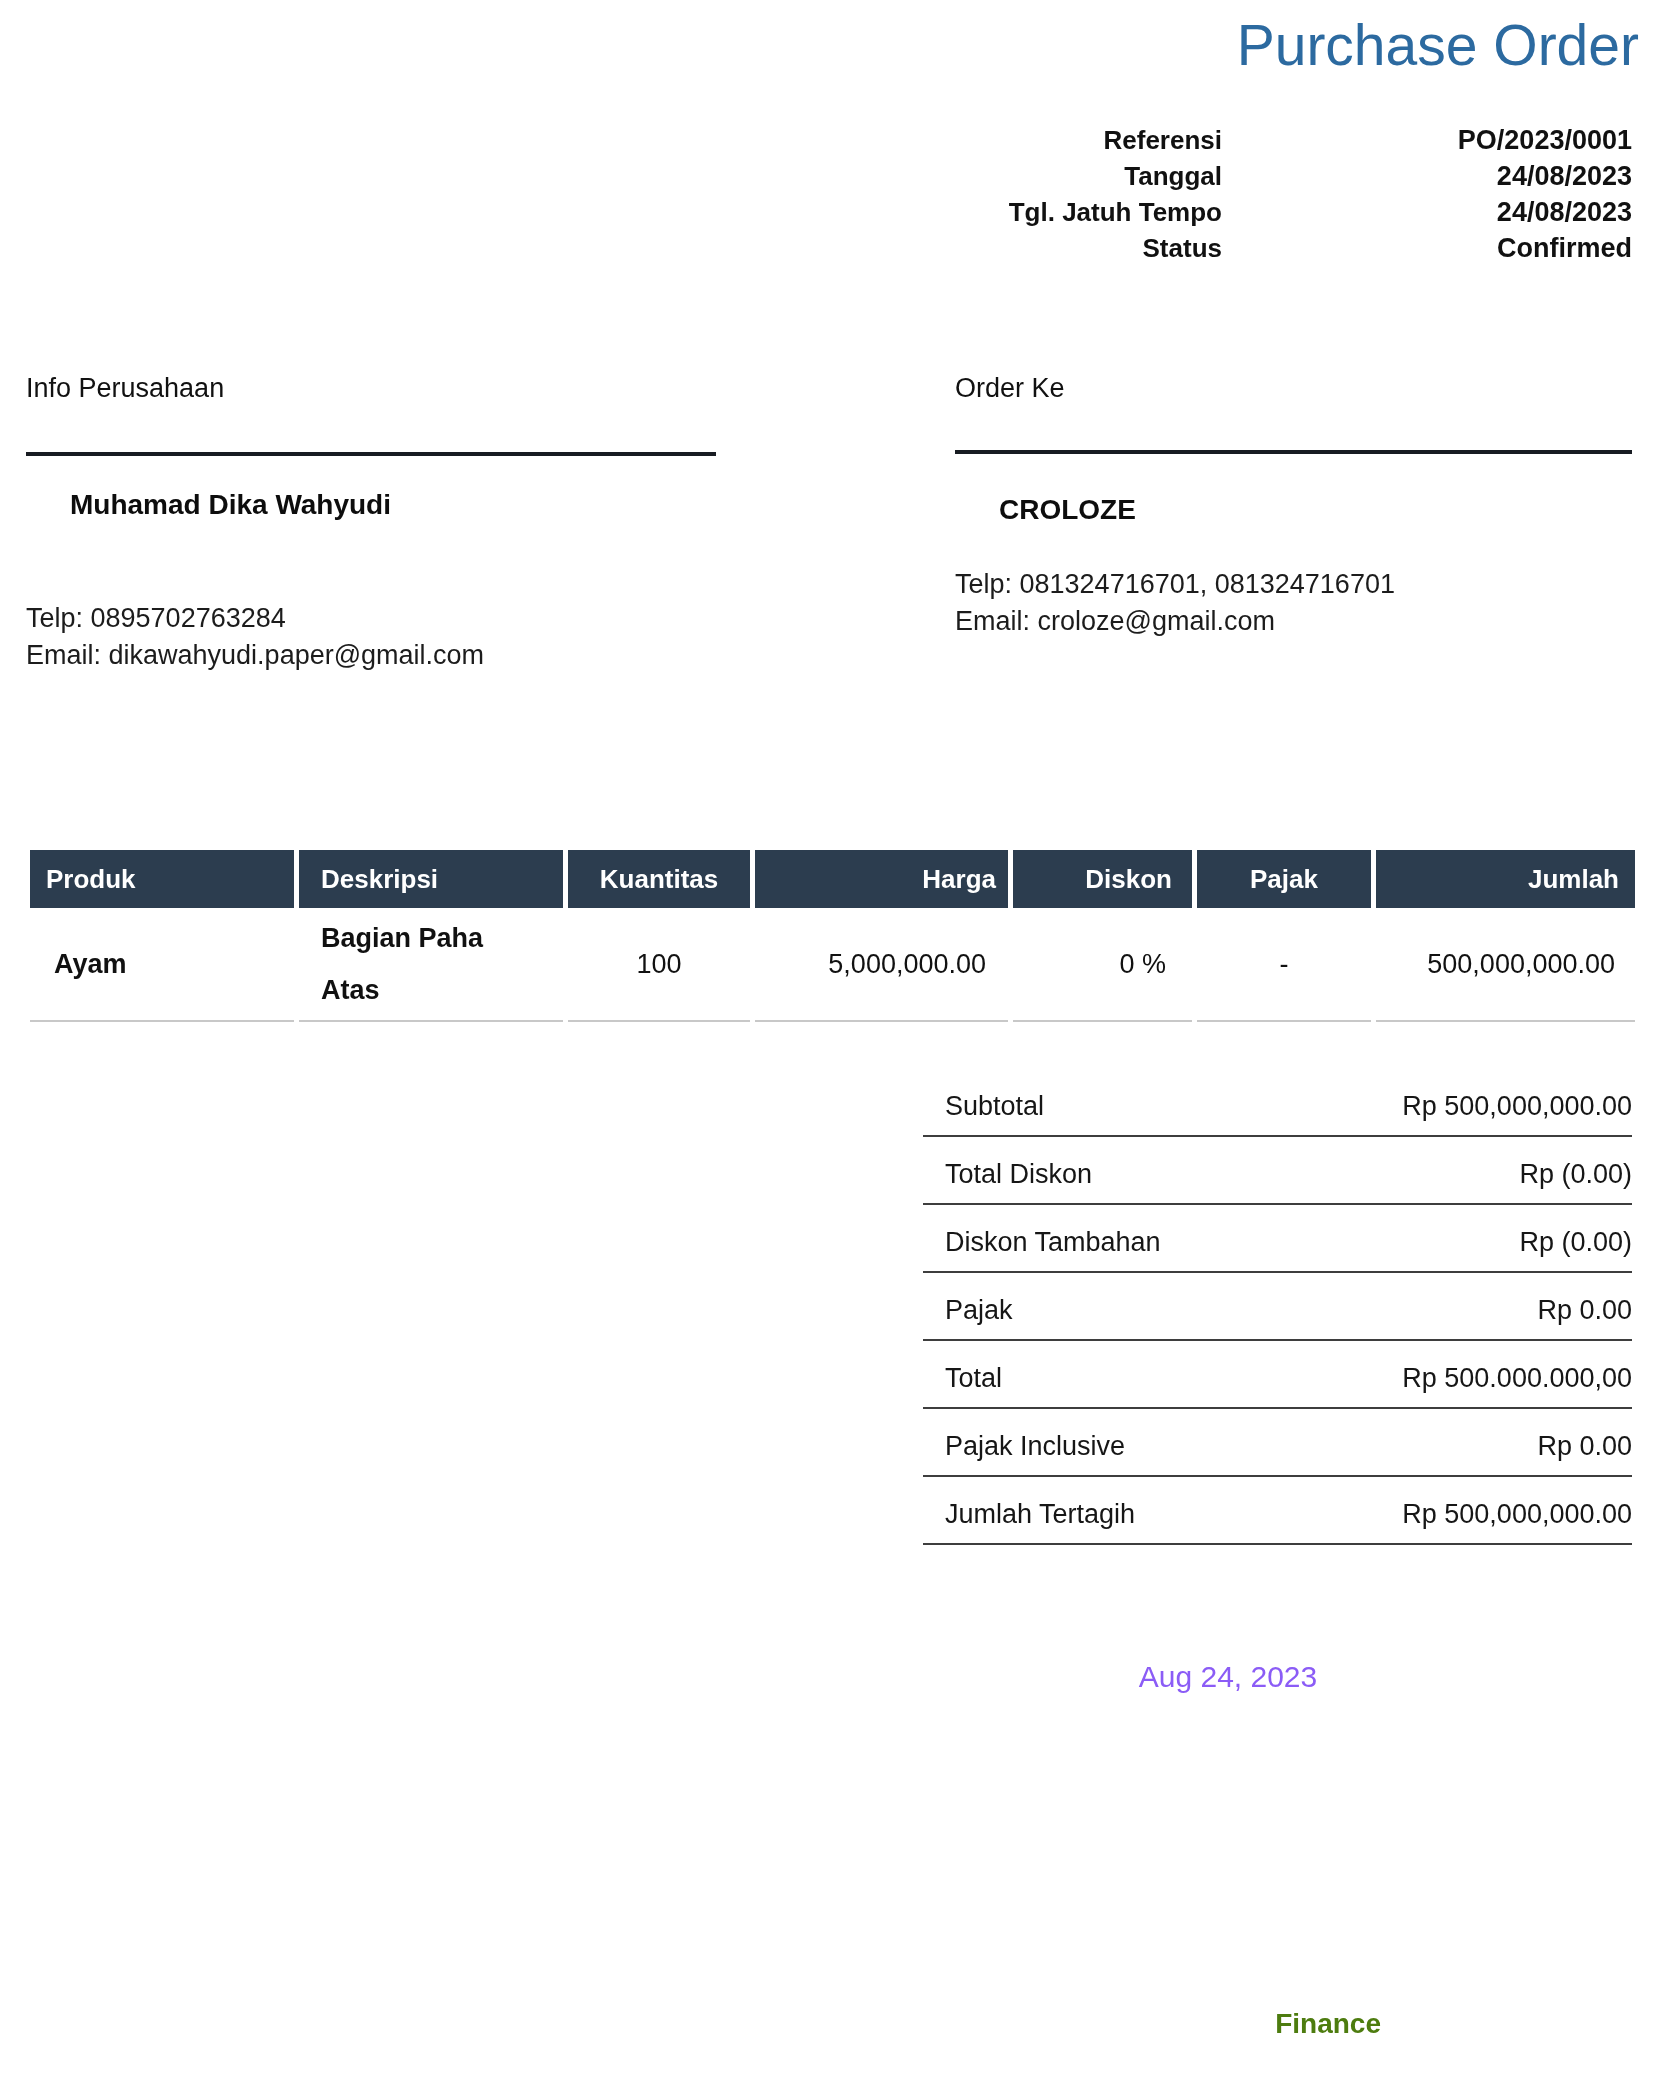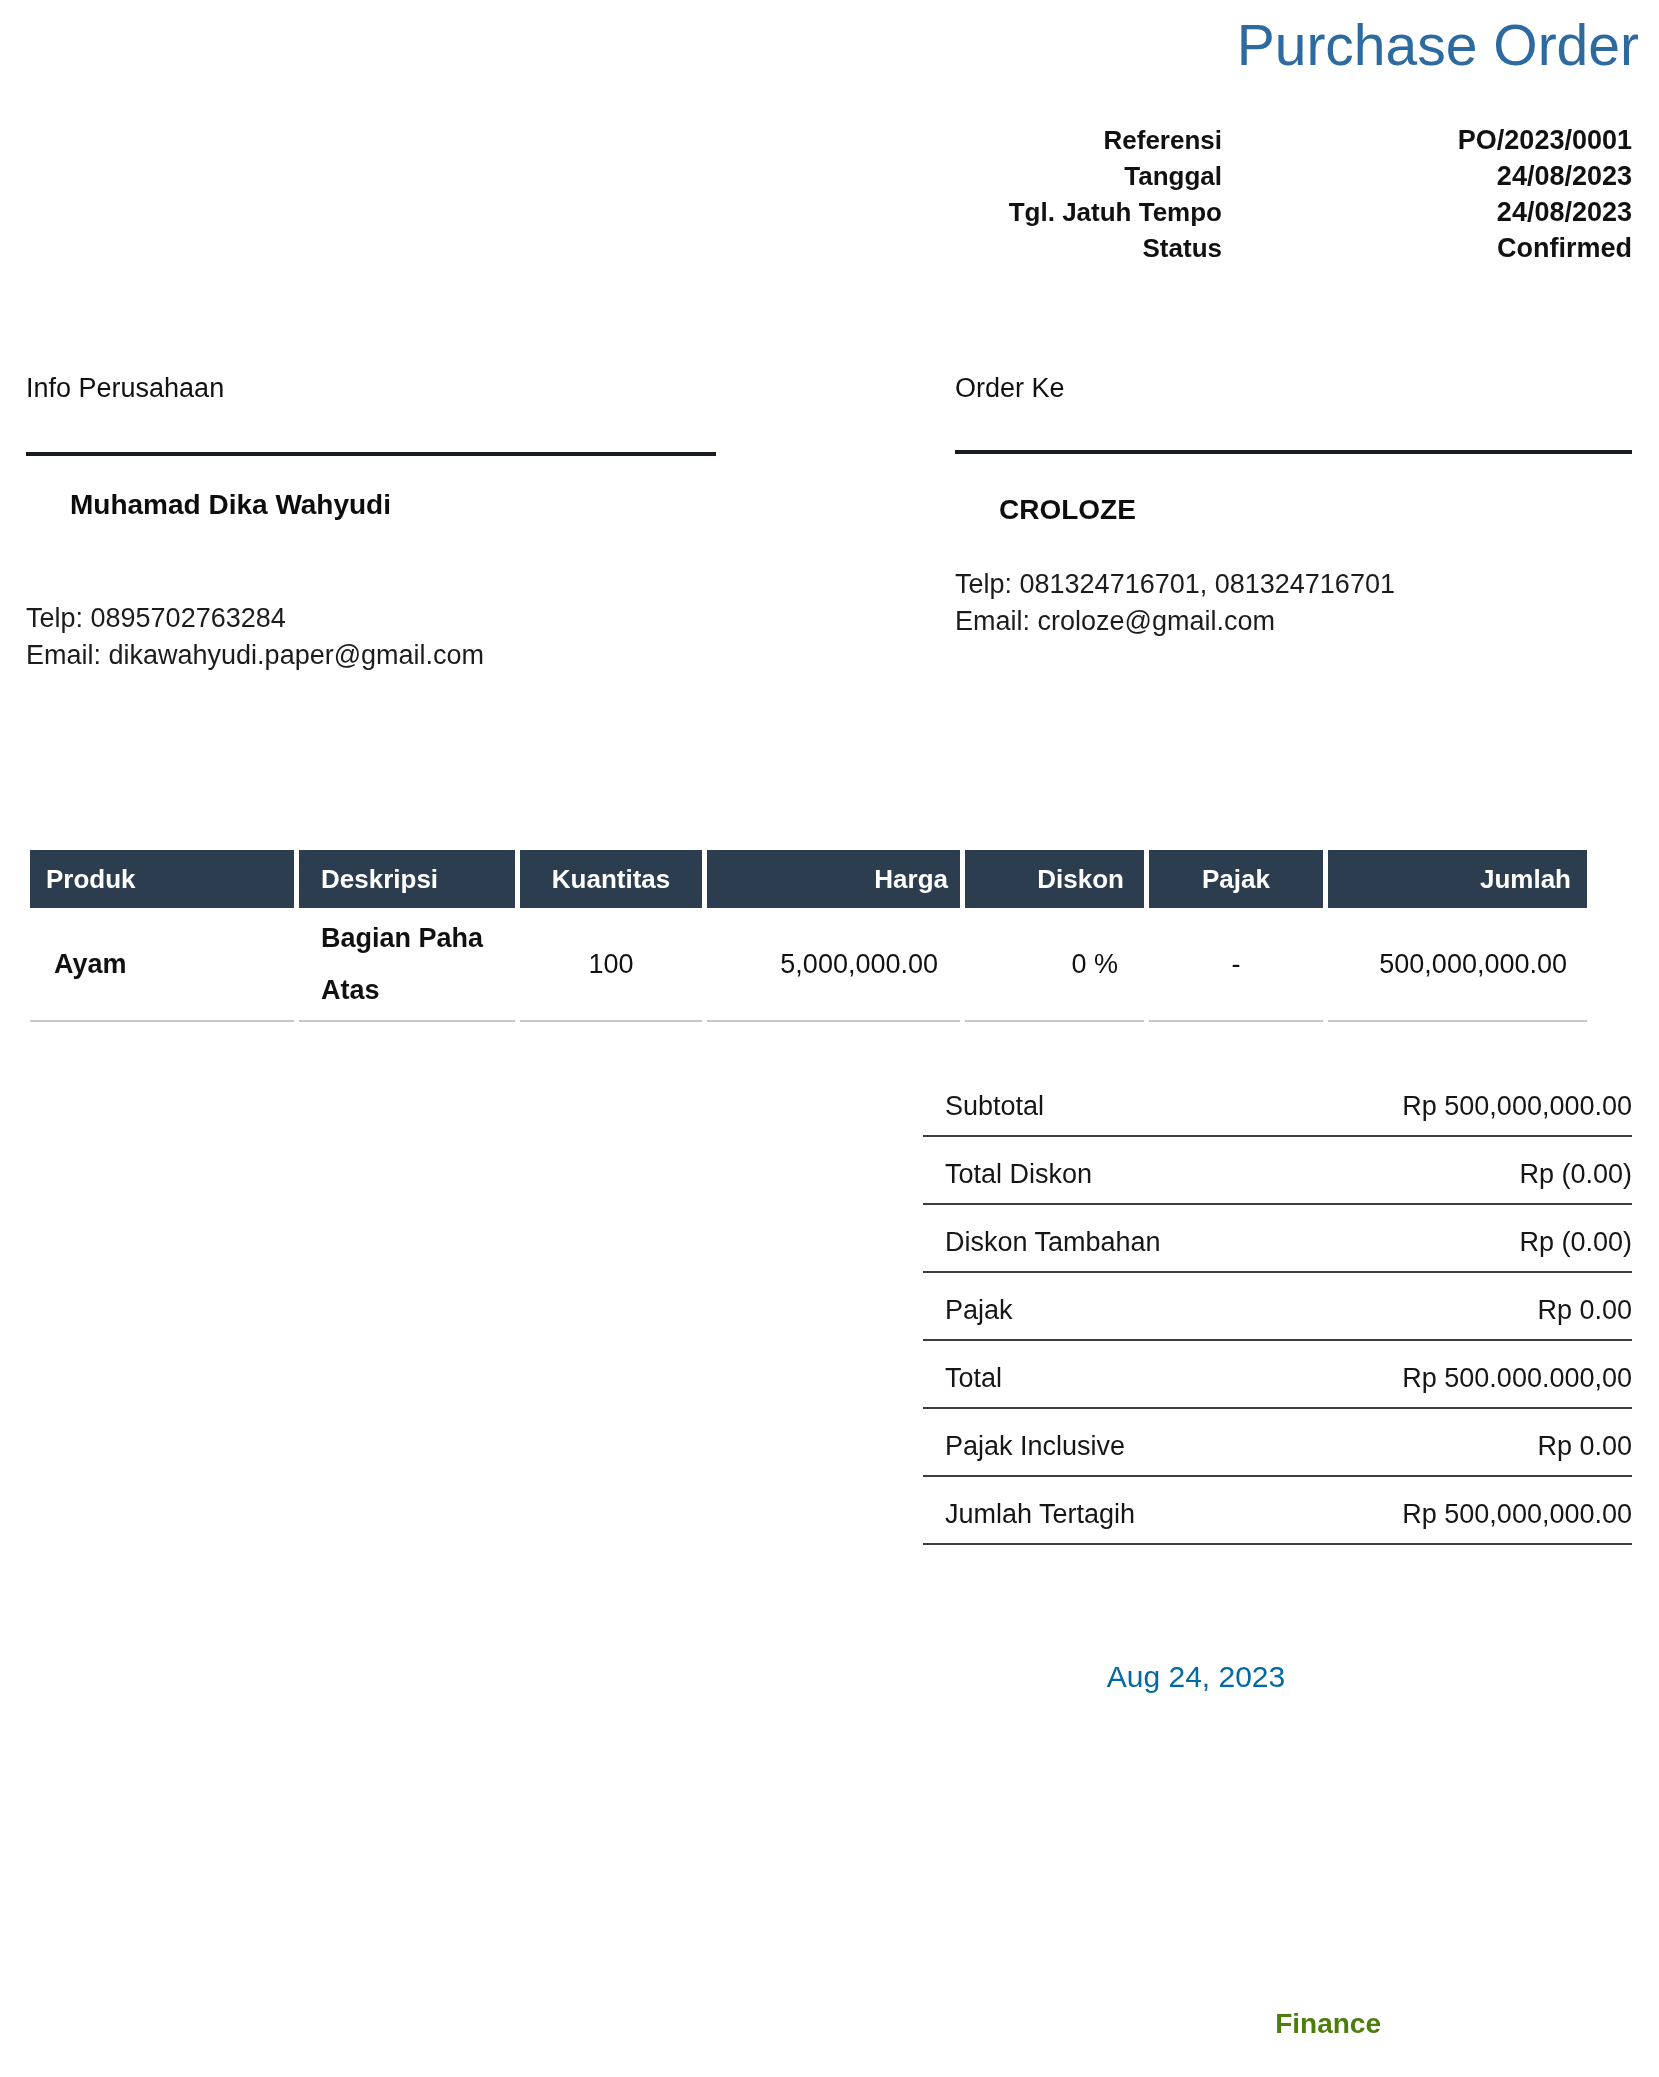--- a/index.html
+++ b/index.html
@@ -41,21 +41,21 @@
   .items-header,.items-row{display:flex;gap:5px;}
   .items-header .col{
     background:#2c3d4f;color:#ffffff;font-size:26px;font-weight:700;
     height:58px;display:flex;align-items:center;box-sizing:border-box;
   }
   .items-row .col{
     min-height:114px;display:flex;align-items:center;box-sizing:border-box;
     border-bottom:2px solid #c8c8c8;font-size:27px;color:#111;
   }
   .col.c1{width:264px;}
-  .col.c2{width:216px;}
+  .col.c2{width:264px;}
   .col.c3{width:182px;justify-content:center;text-align:center;}
   .col.c4{width:253px;justify-content:flex-end;text-align:right;}
   .col.c5{width:179px;justify-content:flex-end;text-align:right;}
   .col.c6{width:174px;justify-content:center;text-align:center;}
   .col.c7{width:259px;justify-content:flex-end;text-align:right;}
   .items-header .c1{padding-left:16px;}
   .items-header .c2{padding-left:22px;}
   .items-header .c4{padding-right:12px;}
   .items-header .c5{padding-right:20px;}
   .items-header .c7{padding-right:16px;}
@@ -69,22 +69,22 @@
   .totals{position:absolute;left:923px;top:1081px;width:709px;}
   .total-row{
     height:56px;box-sizing:border-box;padding-top:10px;margin-bottom:12px;
     border-bottom:2px solid #3e3e3e;
     display:flex;justify-content:space-between;align-items:flex-start;
   }
   .total-label{font-size:27px;color:#161616;padding-left:22px;}
   .total-value{font-size:27px;color:#161616;text-align:right;}
   
   .footer-date{
-    position:absolute;left:1088px;top:1660px;width:216px;
-    text-align:center;font-size:30px;color:#0369a1;white-space:nowrap;
+    position:absolute;left:1120px;top:1660px;width:216px;
+    text-align:center;font-size:30px;color:#8b5cf6;white-space:nowrap;
   }
   .footer-signature{
     position:absolute;left:1201px;top:2008px;width:180px;
     text-align:right;font-size:28px;font-weight:700;color:#4d7c0f;
   }
 </style>
 </head>
 <body>
 
 <div class="page">

